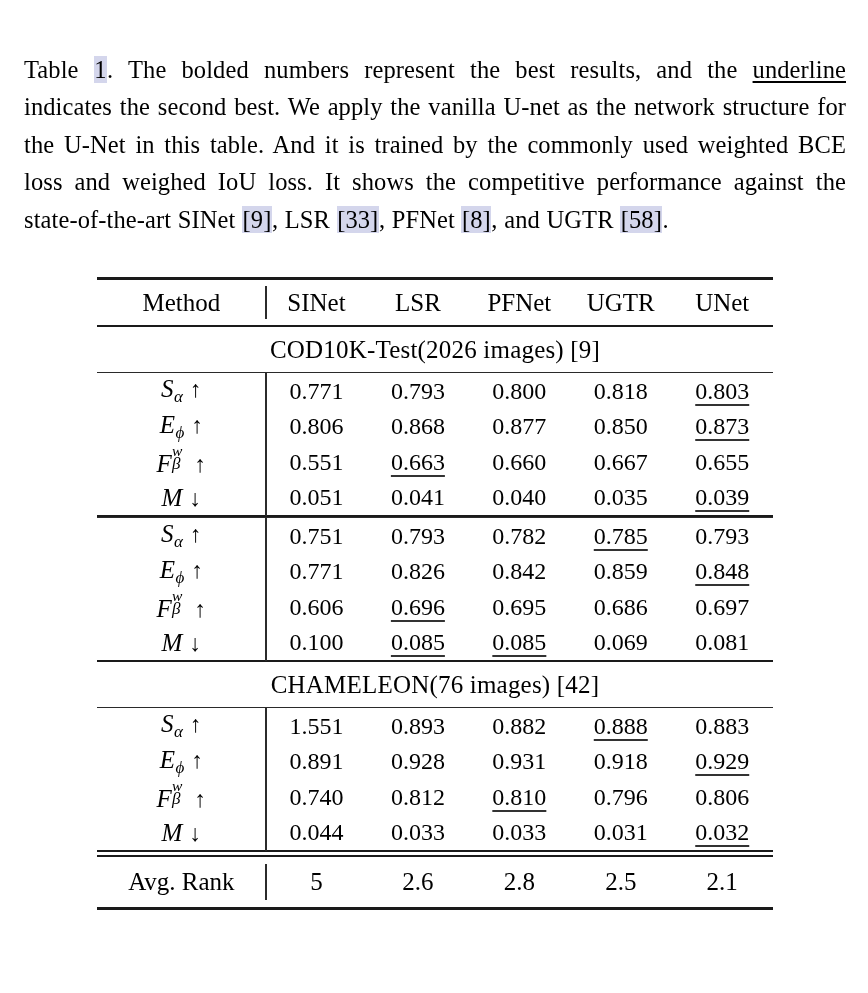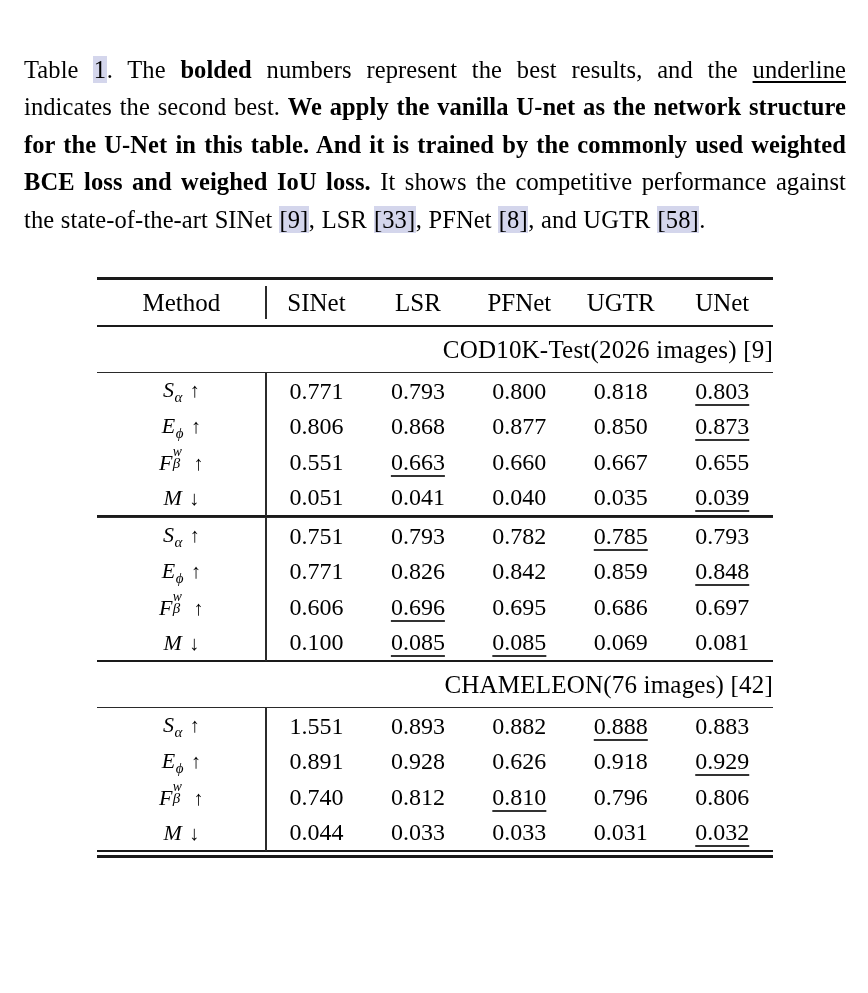--- a/index.html
+++ b/index.html
@@ -24,21 +24,21 @@
 
   
   .caption {
     font-size: 24.5px;
     line-height: 37.6px;
     text-align: justify;
     text-justify: inter-word;
     letter-spacing: 0.1px;
     word-spacing: 0.4px;
   }
-  .caption .b { font-weight: bold; margin-top: 7px; }
+  .caption .b { font-weight: normal; margin-top: 7px; }
   .caption .u { text-decoration: underline; text-underline-offset: 3px; }
   .cite {
     background: #d4d6ec;
     padding: 0 0.5px;
   }
   .refnum {
     background: #d4d6ec;
     padding: 0 0.5px;
   }
 
@@ -91,21 +91,21 @@
   }
   .rule-bottom td {
     border-top: 3.2px solid #1a1a1a;
     height: 0;
     font-size: 0;
     line-height: 0;
   }
 
   tr.head-row td { height: 45px; font-size: 25px; }
   tr.data-row td { height: 35.5px; }
-  tr.section-row td { height: 45px; font-size: 25px; text-align: right; }
+  tr.section-row td { height: 45px; font-size: 25px; }
   tr.avg-row td { height: 50px; font-size: 25px; }
 
   .bold { font-weight: normal; }
   .under {
     text-decoration: underline;
     text-decoration-thickness: 1.6px;
     text-underline-offset: 5px;
     text-decoration-color: #333;
   }
 
@@ -119,21 +119,21 @@
     right: -1px;
     width: 1.6px;
     background: #2b2b2b;
   }
   tr.head-row .vdiv::after { top: 6px; bottom: 6px; }
   tr.avg-row .vdiv::after { top: 7px; bottom: 7px; }
 
   .metric {
     font-family: "Liberation Serif", "DejaVu Serif", serif;
     font-style: italic;
-    font-size: 22px;
+    font-size: 25px;
     white-space: nowrap;
     display: inline-block;
     letter-spacing: 0.2px;
   }
   .metric sub {
     font-size: 0.68em;
     font-style: italic;
     vertical-align: -0.32em;
     margin-left: 0.3px;
   }
@@ -300,21 +300,21 @@
             <td><span>1.551</span></td>
             <td><span class="bold">0.893</span></td>
             <td><span>0.882</span></td>
             <td><span class="under">0.888</span></td>
             <td><span>0.883</span></td>
           </tr>
           <tr class="data-row">
             <td class="vdiv"><span class="metric">E<sub>ϕ</sub><span class="arrow">↑</span></span></td>
             <td><span>0.891</span></td>
             <td><span>0.928</span></td>
-            <td><span class="bold">0.626</span></td>
+            <td><span class="bold">0.931</span></td>
             <td><span>0.918</span></td>
             <td><span class="under">0.929</span></td>
           </tr>
           <tr class="data-row">
             <td class="vdiv"><span class="metric">F<span class="fbw"><span class="stack"><sup>w</sup><sub>β</sub></span></span><span class="arrow">↑</span></span></td>
             <td><span>0.740</span></td>
             <td><span class="bold">0.812</span></td>
             <td><span class="under">0.810</span></td>
             <td><span>0.796</span></td>
             <td><span>0.806</span></td>
@@ -323,20 +323,28 @@
             <td class="vdiv"><span class="metric">M<span class="arrow">↓</span></span></td>
             <td><span>0.044</span></td>
             <td><span>0.033</span></td>
             <td><span>0.033</span></td>
             <td><span class="bold">0.031</span></td>
             <td><span class="under">0.032</span></td>
           </tr>
           <tr class="rule-double">
             <td colspan="6"></td>
           </tr>
+          <tr class="avg-row">
+            <td class="vdiv bold">Avg. Rank</td>
+            <td><span>5</span></td>
+            <td><span>2.6</span></td>
+            <td><span>2.8</span></td>
+            <td><span>2.5</span></td>
+            <td><span class="bold">2.1</span></td>
+          </tr>
           <tr class="rule-bottom">
             <td colspan="6"></td>
           </tr>
         </tbody>
     </table>
   </div>
 
 </div>
 
 </body></html>

